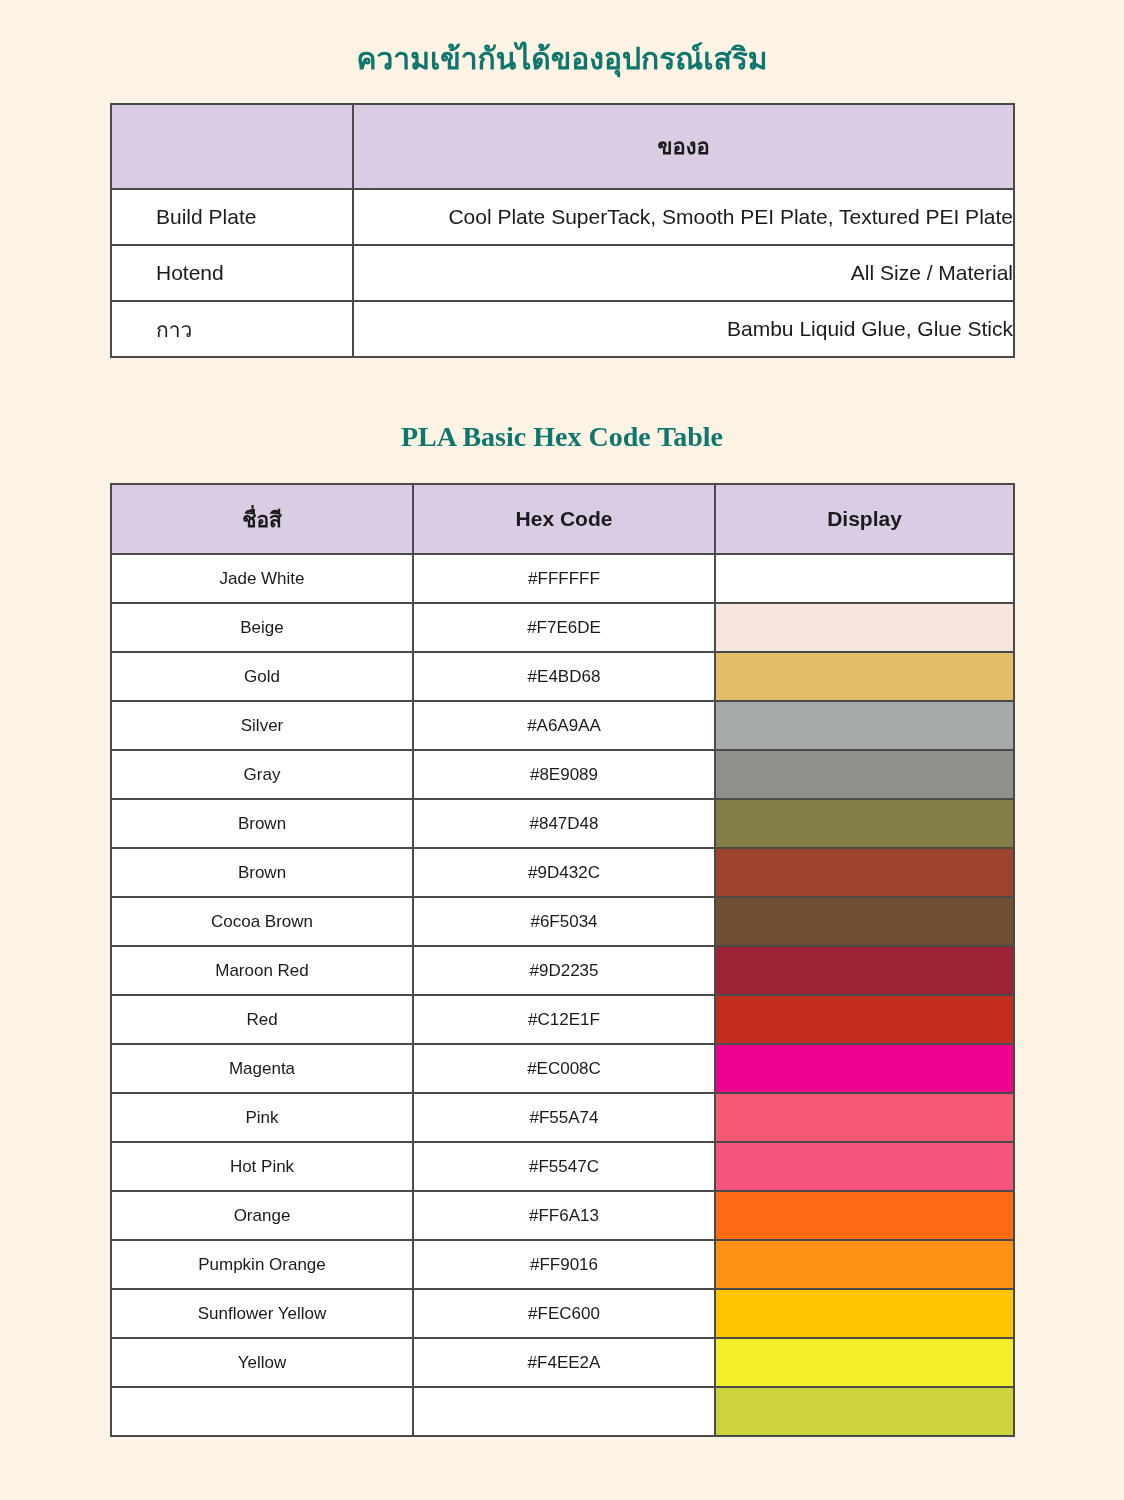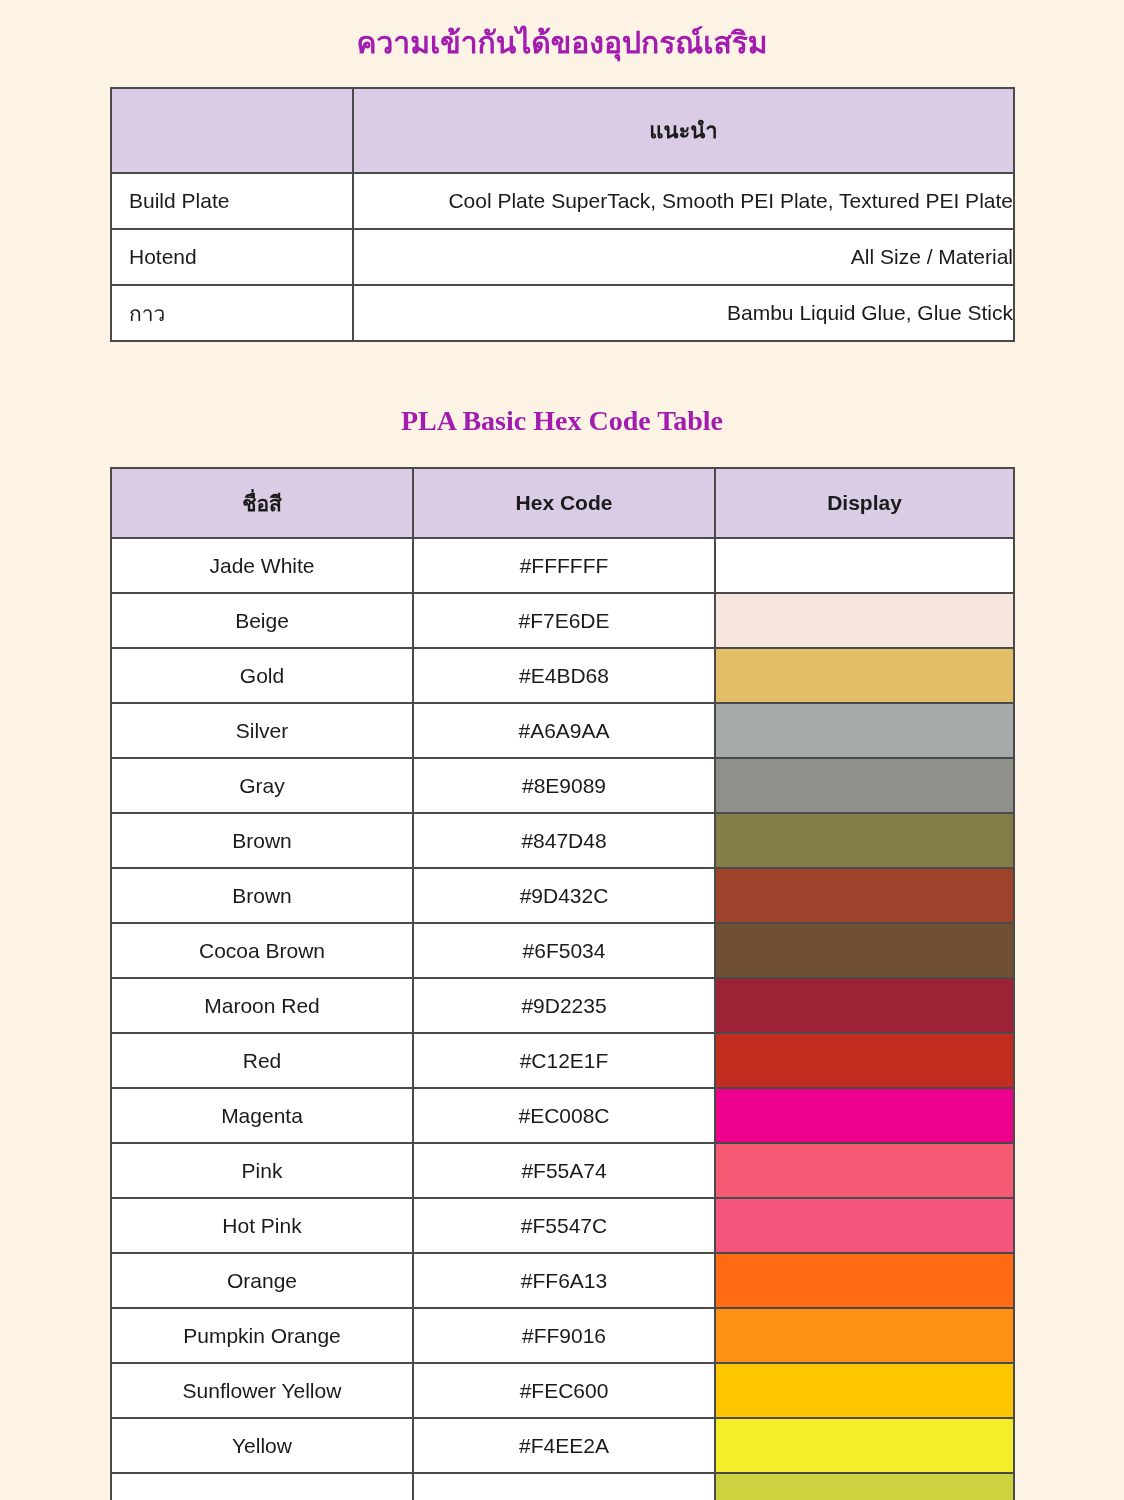--- a/index.html
+++ b/index.html
@@ -10,24 +10,24 @@
     color: #1b1b1b;
   }
   .page {
     position: relative;
     width: 1124px;
     height: 1500px;
     background: #FDF3E5;
     overflow: hidden;
   }
   .section-title {
-    margin: 0;
+    margin: 16px;
     text-align: center;
     font-weight: bold;
-    color: #a21caf;
+    color: #0f766e;
   }
   #compat-title {
     padding-top: 24px;
     font-size: 30px;
     line-height: 38px;
   }
   #hex-title {
     margin-top: 62px;
     font-size: 28px;
     line-height: 34px;
@@ -49,42 +49,42 @@
     overflow: hidden;
   }
   th {
     background: #D9CCE4;
     font-weight: bold;
     font-size: 22px;
     text-align: center;
   }
   #compat-table th { height: 85px; }
   #compat-table td { height: 56px; font-size: 21px; }
-  #compat-table td.label-cell { text-align: left; padding-left: 17px; }
+  #compat-table td.label-cell { text-align: left; padding-left: 44px; }
   #compat-table td.value-cell { text-align: right; }
   #hex-table th { height: 70px; font-size: 21px; }
-  #hex-table td { height: 55px; font-size: 21px; text-align: center; }
+  #hex-table td { height: 49px; font-size: 17px; text-align: center; }
   .swatch-cell { padding: 0; }
 </style>
 </head>
 <body>
 
 <div class="page">
 
   <h1 class="section-title" id="compat-title">ความเข้ากันได้ของอุปกรณ์เสริม</h1>
 
   <table id="compat-table">
     <colgroup>
         <col style="width:242px">
         <col style="width:661px">
       </colgroup>
     <thead>
       <tr>
         <th></th>
-        <th>แนะนำ</th>
+        <th>ของอ</th>
       </tr>
     </thead>
     <tbody>
       <tr>
         <td class="label-cell">Build Plate</td>
         <td class="value-cell">Cool Plate SuperTack, Smooth PEI Plate, Textured PEI Plate</td>
       </tr>
       <tr>
         <td class="label-cell">Hotend</td>
         <td class="value-cell">All Size / Material</td>

